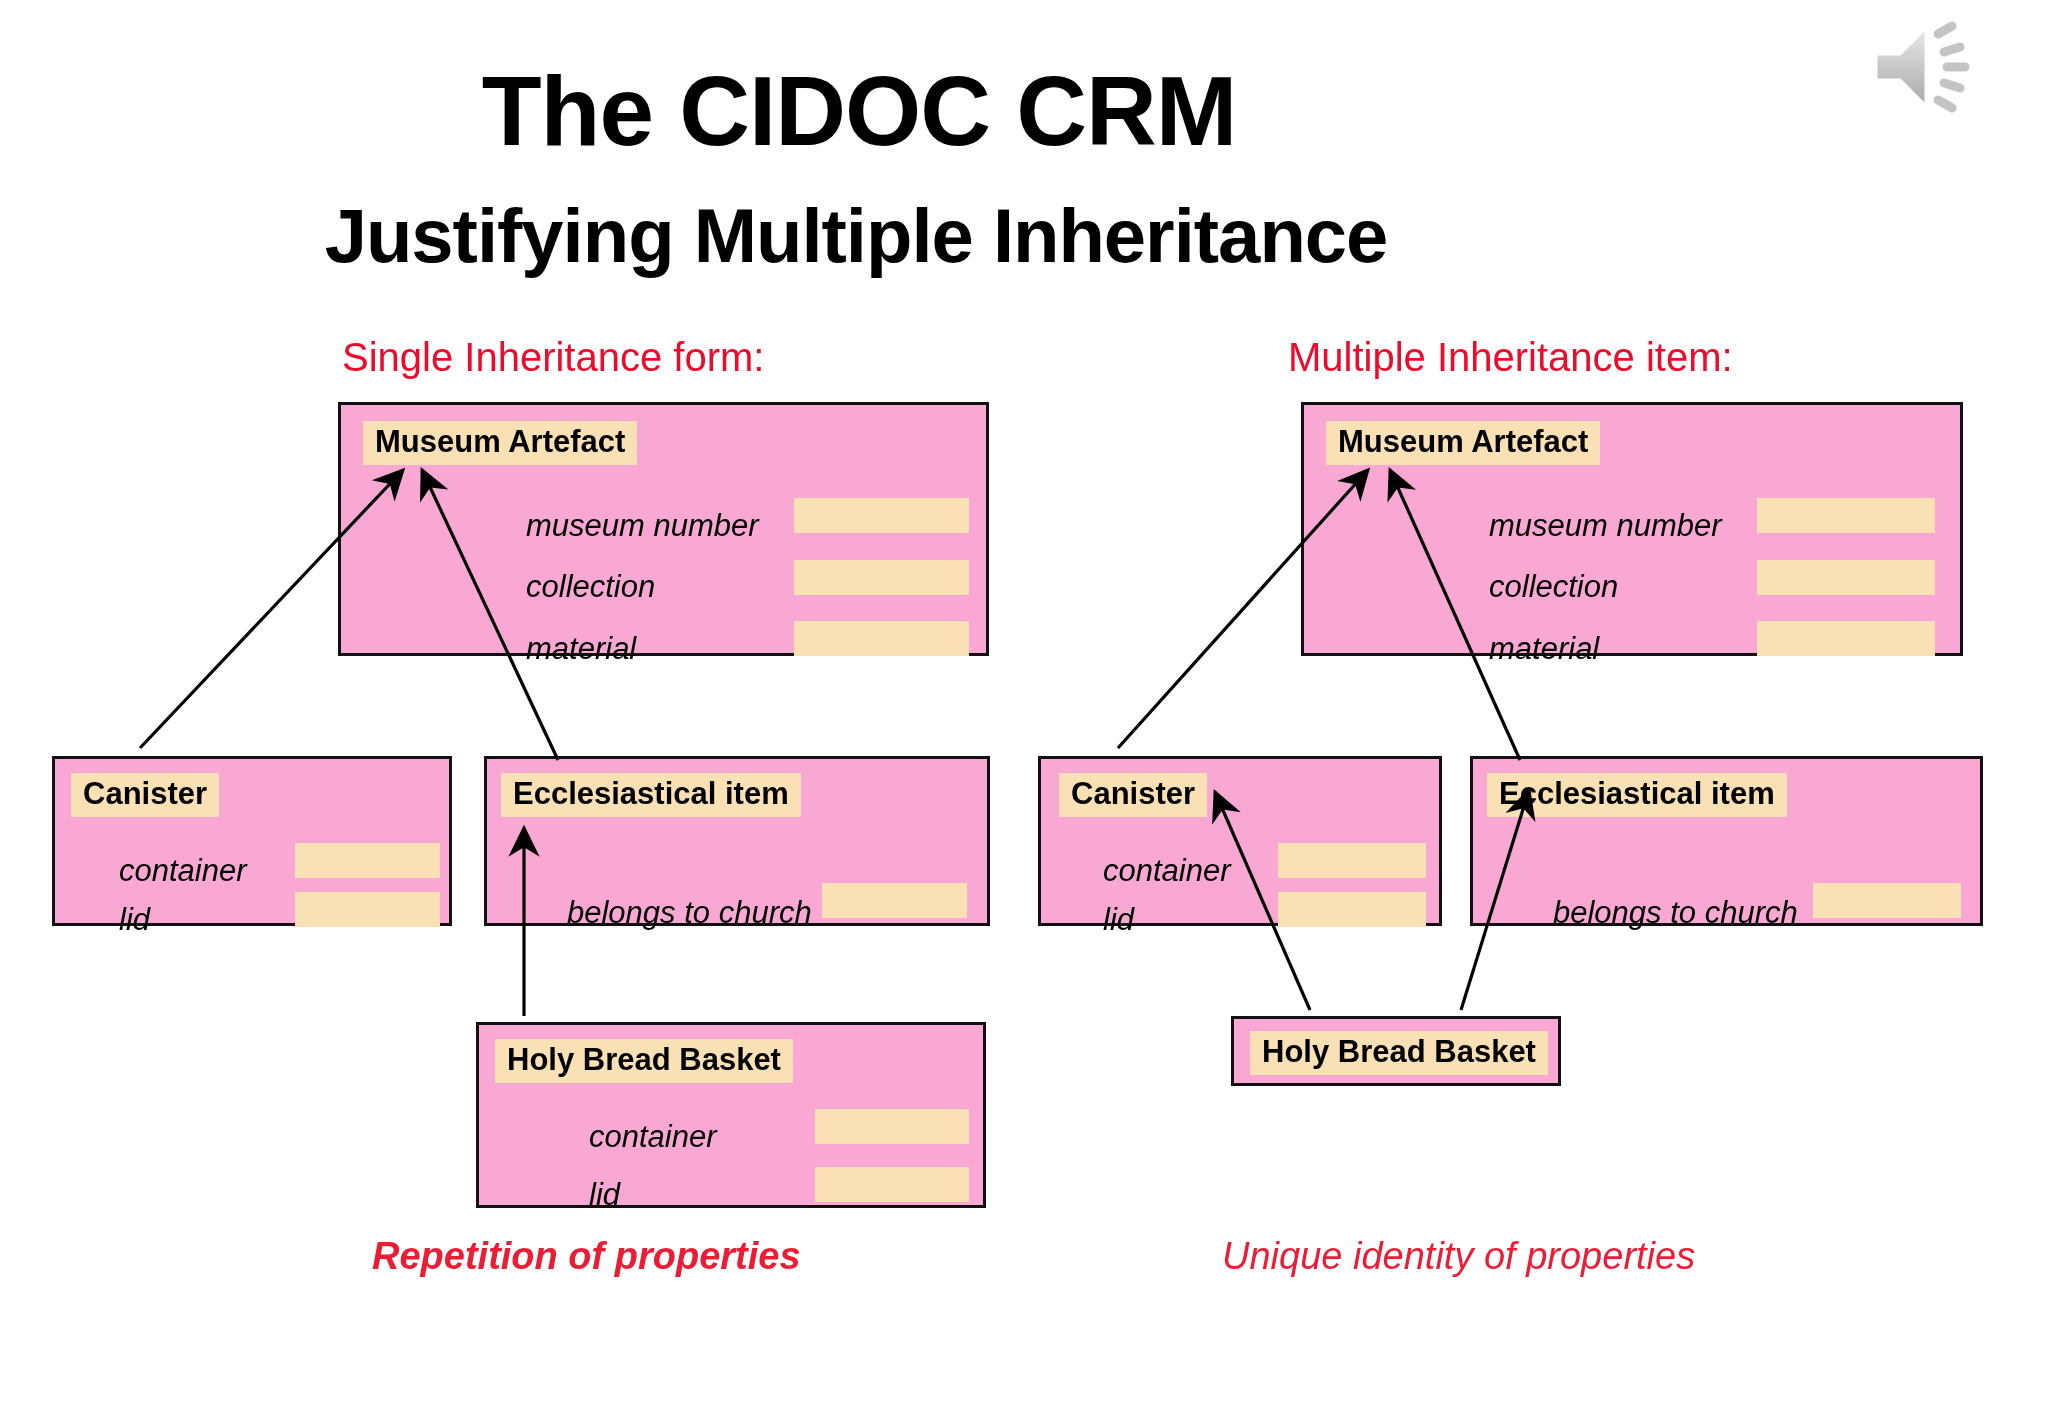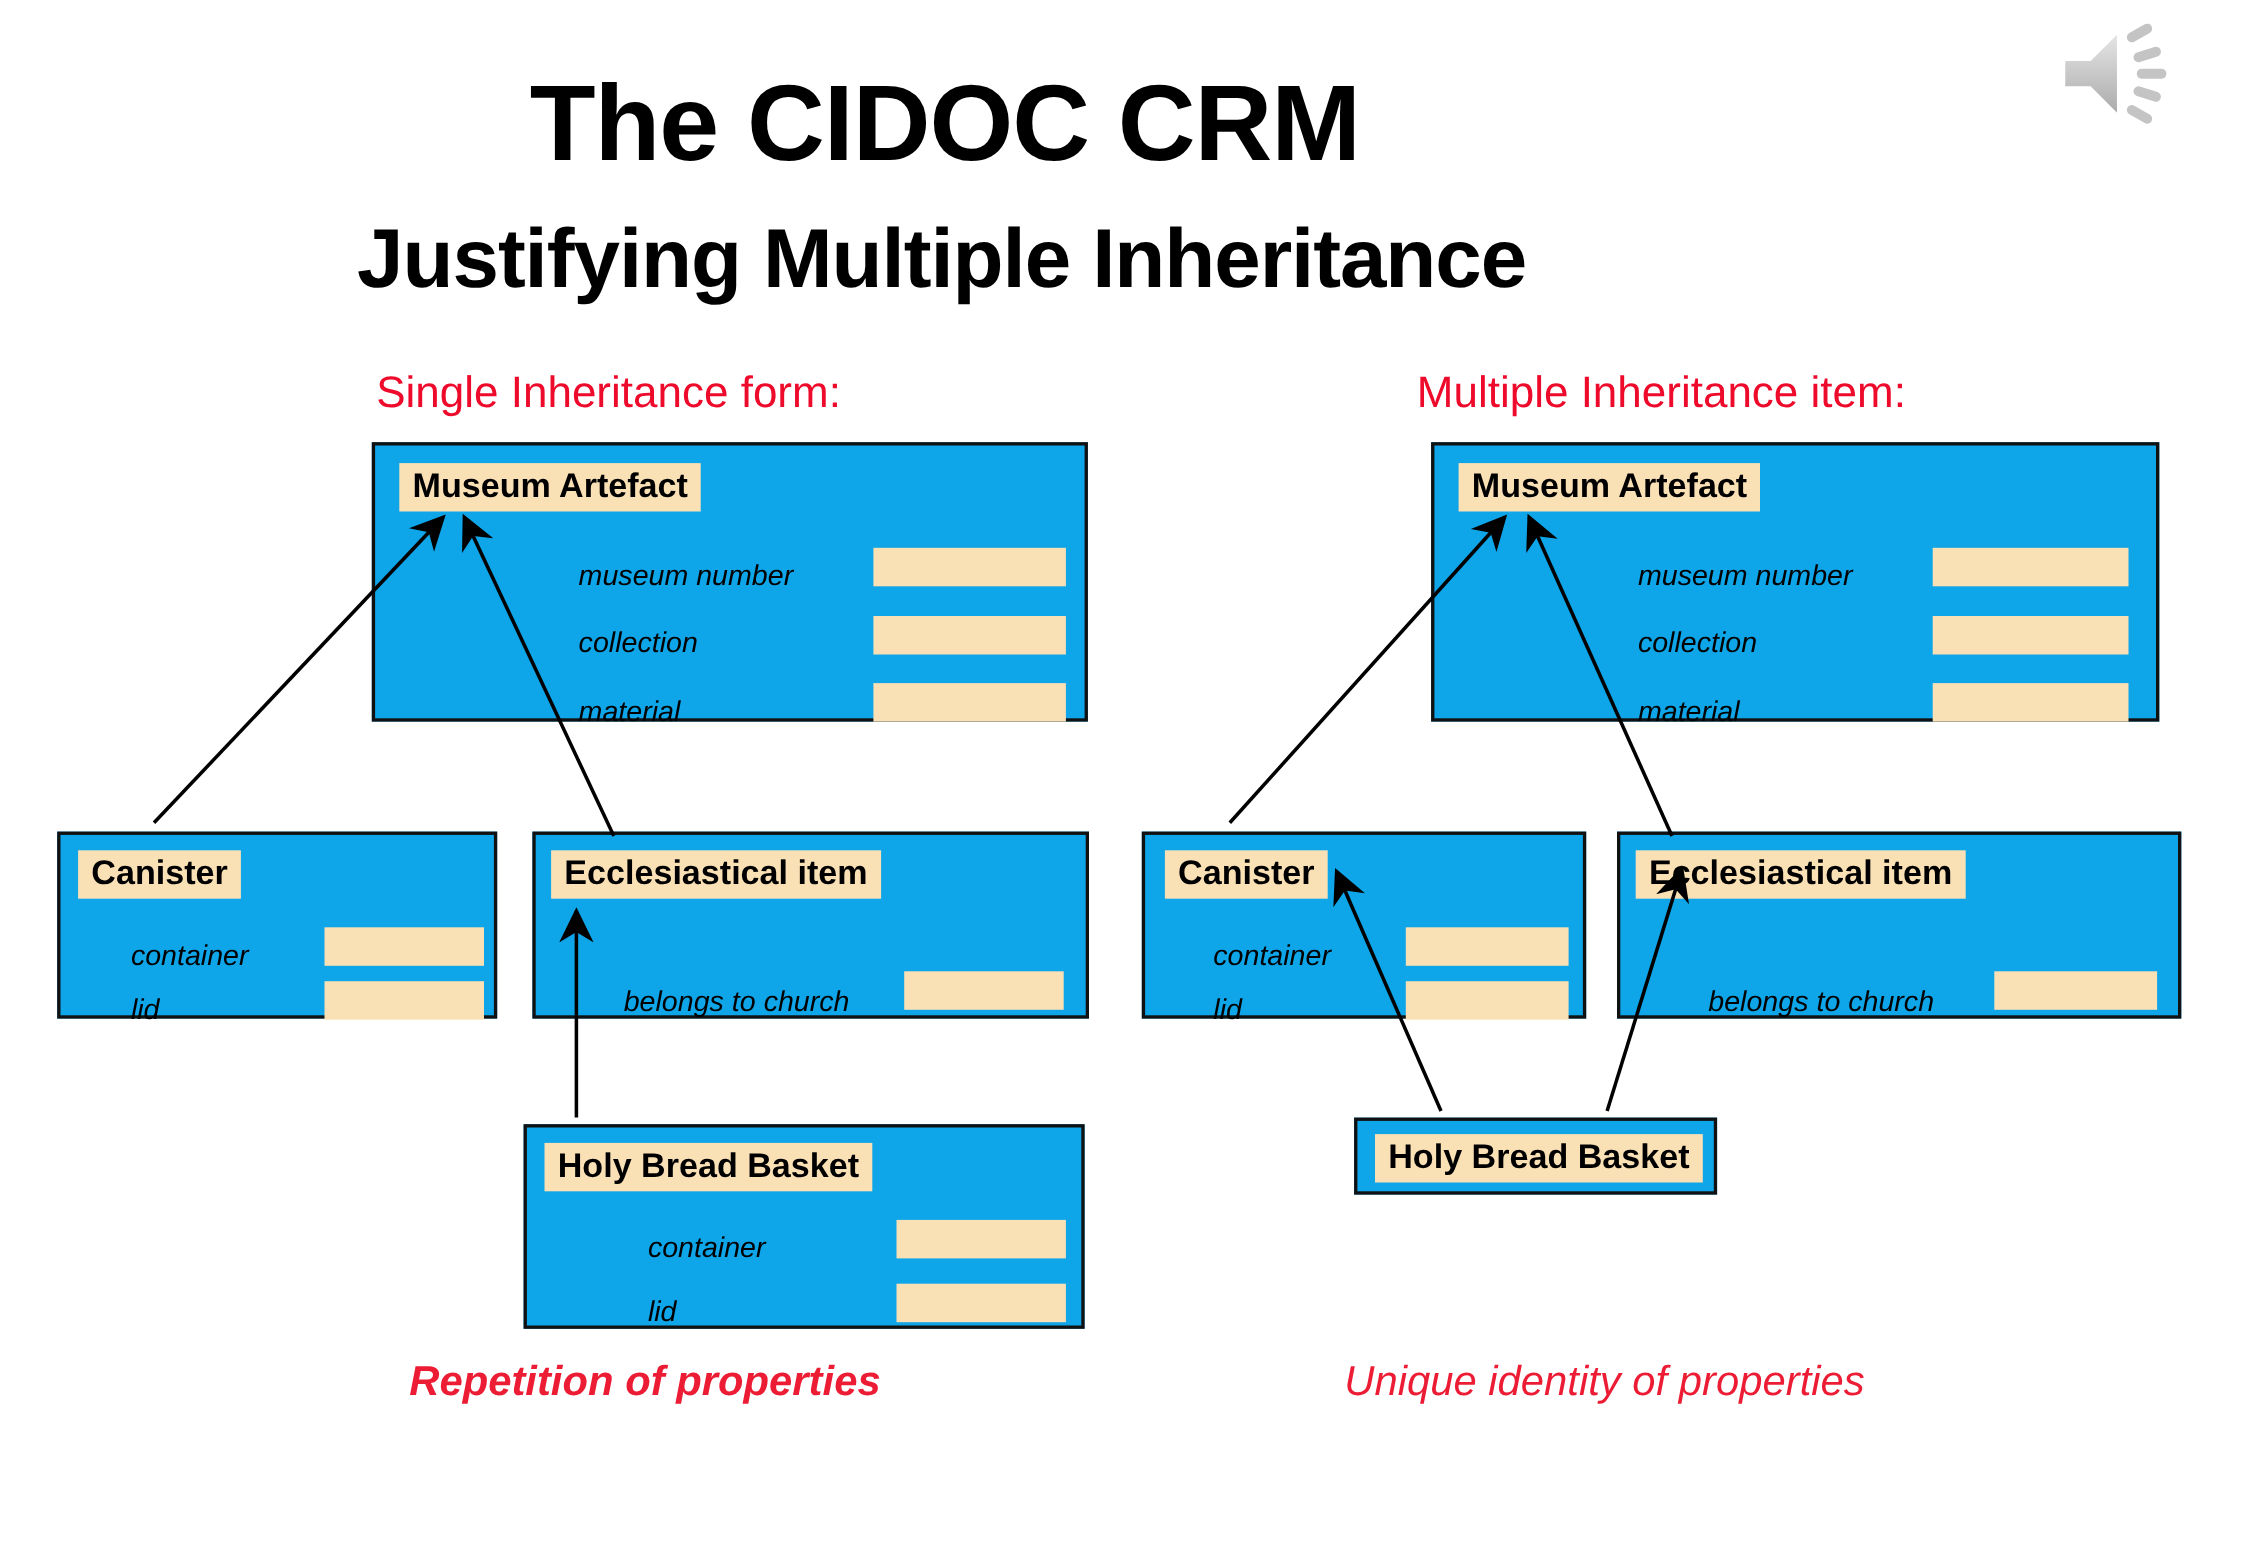--- a/index.html
+++ b/index.html
@@ -60,37 +60,37 @@
     font-size: 38px;
     font-style: italic;
     color: #ED1C35;
     white-space: nowrap;
   }
 
   
   .class-box {
     position: absolute;
     box-sizing: border-box;
-    background: #0ea5e9;
+    background: #f9a8d4;
     border: 3px solid #111111;
   }
   .box-title {
     position: absolute;
     display: inline-block;
     background: #FAE0B5;
     font-size: 31px;
     font-weight: bold;
     color: #000000;
     padding: 5px 12px 6px 12px;
     white-space: nowrap;
     line-height: 1.05;
   }
   .prop-label {
     position: absolute;
-    font-size: 26px;
+    font-size: 31px;
     font-style: italic;
     color: #000000;
     white-space: nowrap;
     line-height: 1;
   }
   .prop-swatch {
     position: absolute;
     background: #FAE0B5;
   }
 

